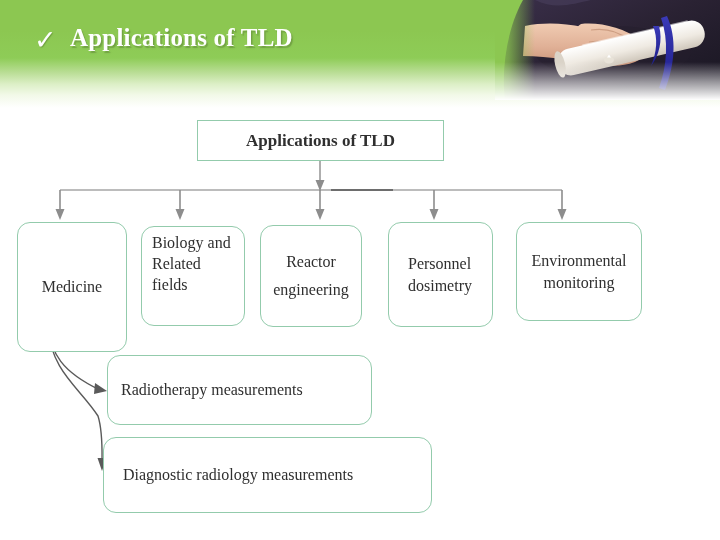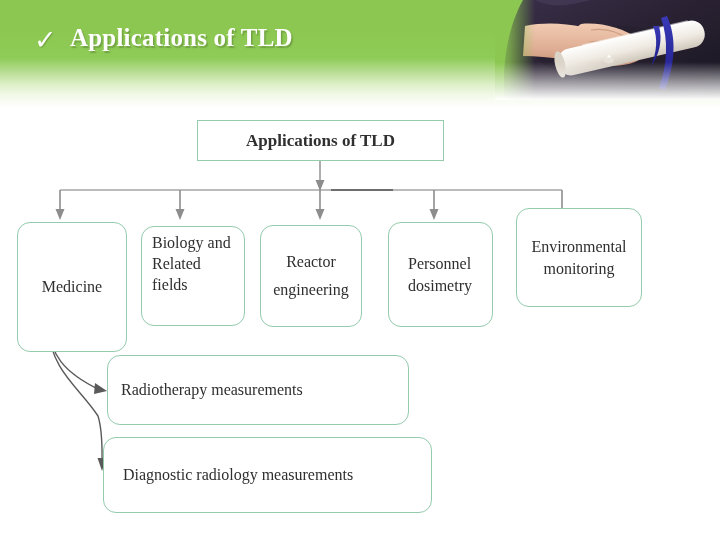--- a/index.html
+++ b/index.html
@@ -111,25 +111,25 @@
   }
   #node-reactor {
     left: 260px; top: 225px; width: 102px; height: 102px;
     font-size: 16px; line-height: 28px;
   }
   #node-personnel {
     left: 388px; top: 222px; width: 105px; height: 105px;
     font-size: 16px; line-height: 22px; padding-left: 19px;
   }
   #node-environmental {
-    left: 516px; top: 208px; width: 126px; height: 99px;
+    left: 516px; top: 222px; width: 126px; height: 99px;
     font-size: 16px; line-height: 22px;
   }
   #node-radiotherapy {
-    left: 107px; top: 355px; width: 302px; height: 70px;
+    left: 107px; top: 355px; width: 265px; height: 70px;
     font-size: 16px; padding-left: 13px;
   }
   #node-diagnostic {
     left: 103px; top: 437px; width: 329px; height: 76px;
     font-size: 16px; padding-left: 19px;
   }
 
   
   #connectors {
     position: absolute;

